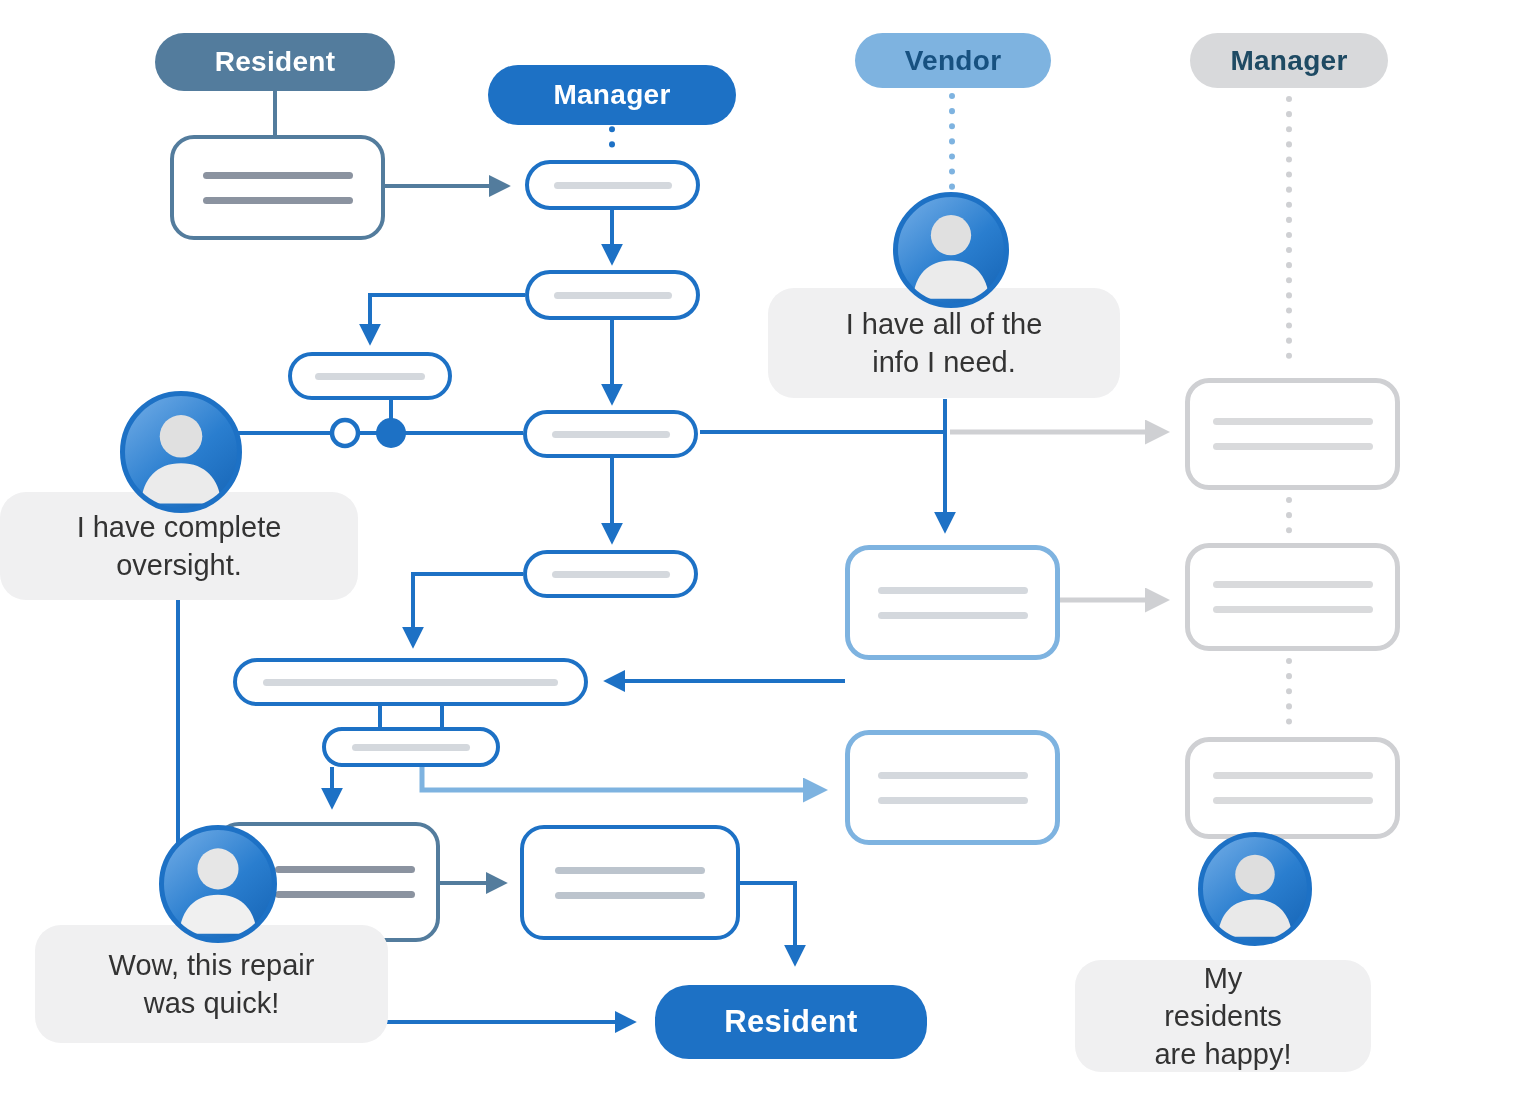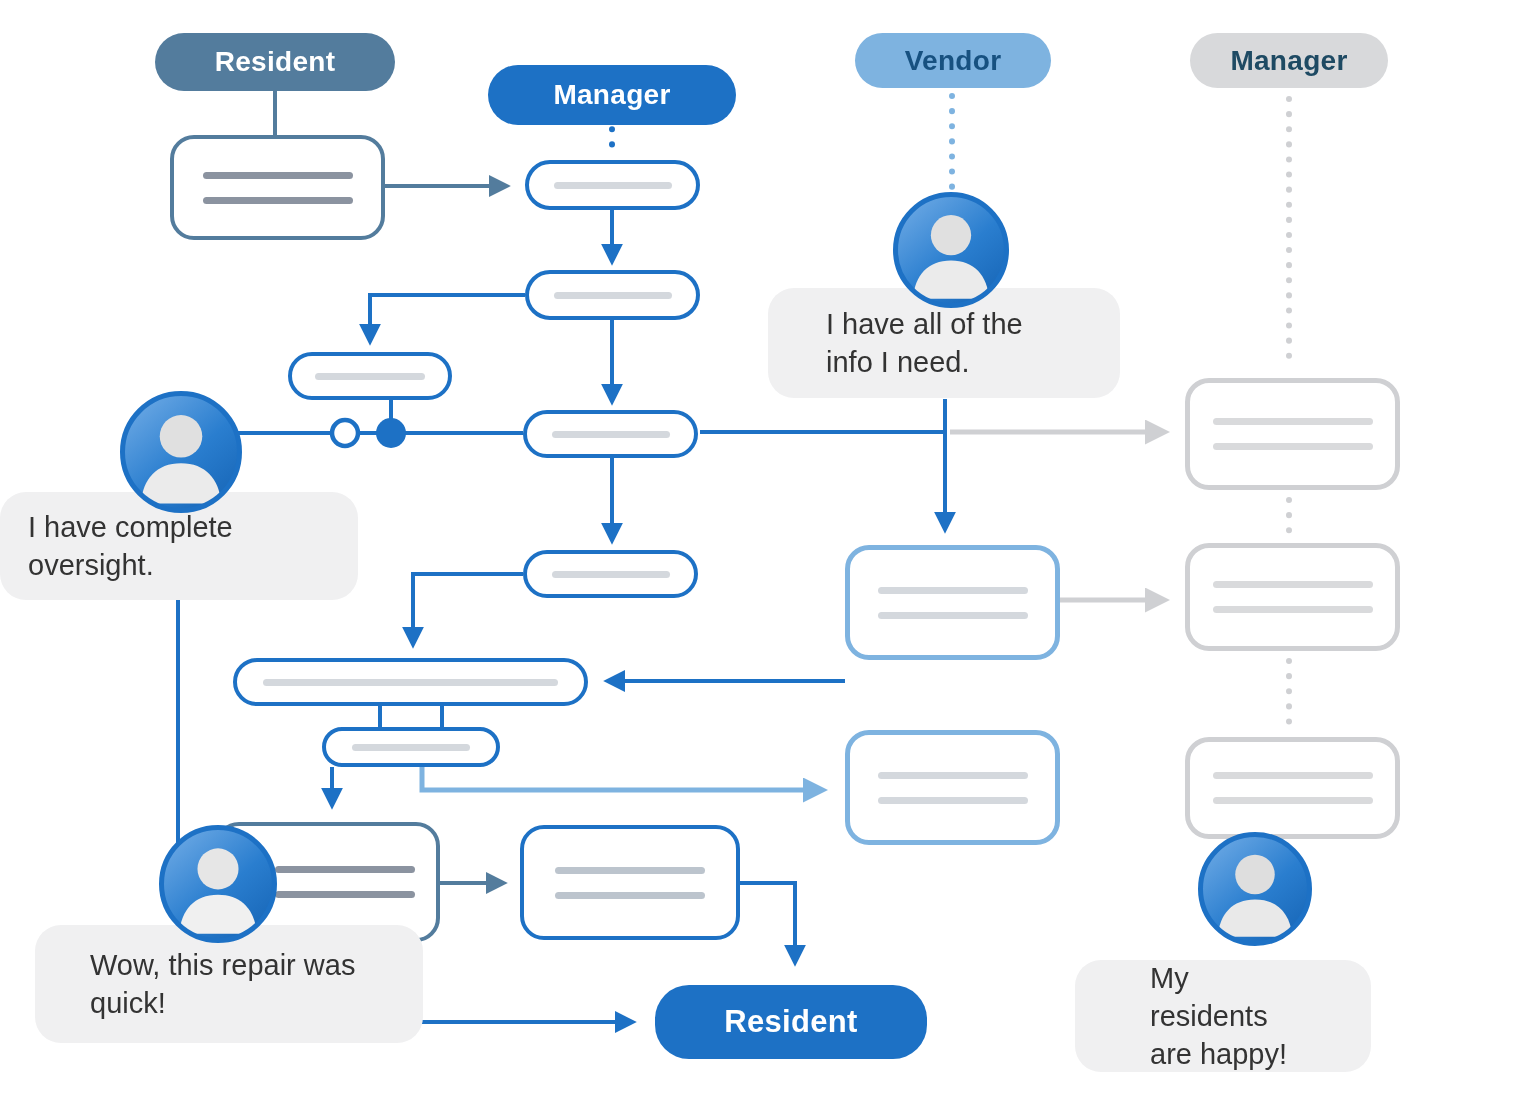--- a/index.html
+++ b/index.html
@@ -24,21 +24,21 @@
   .node.pillshape{border-radius:28px;gap:0;}
   .b-slate{border:4px solid var(--resident-slate);}
   .b-blue{border:4px solid var(--manager-blue);}
   .b-vendor{border:5px solid var(--vendor-blue);}
   .b-investor{border:5px solid var(--investor-gray);}
   .ph{height:7px;border-radius:4px;background:var(--ph-light);}
   .ph.med{background:var(--ph-medium);}
   .ph.m7{background:#bcc4cd;}
   .bubble{
     position:absolute;z-index:2;background:var(--bubble-bg);border-radius:26px;
-    display:flex;align-items:center;justify-content:center;text-align:left;
+    display:flex;align-items:center;justify-content:center;text-align:center;
     color:var(--bubble-text);font-size:29px;line-height:1.32;box-sizing:border-box;
   }
   .avatar{
     position:absolute;z-index:3;border-radius:50%;overflow:hidden;
     border:5px solid var(--manager-blue);box-sizing:border-box;
     background:linear-gradient(140deg,#74aee7 0%,#2a7ecf 55%,#1563b4 100%);
   }
   .avatar svg{width:100%;height:100%;display:block;}
   .completed{
     position:absolute;z-index:2;background:var(--manager-blue);color:#ffffff;
@@ -172,21 +172,21 @@
     <div class="ph" style="width:160px;background:#d9dadc;"></div>
     <div class="ph" style="width:160px;background:#d9dadc;"></div>
   </div>
 
   <div class="bubble" style="left:768px;top:288px;width:352px;height:110px;padding:0 58px;">
       <span>I have all of the info I need.</span>
     </div>
   <div class="bubble" style="left:0px;top:492px;width:358px;height:108px;padding:0 28px;">
       <span>I have complete oversight.</span>
     </div>
-  <div class="bubble" style="left:35px;top:925px;width:388px;height:118px;padding:0 55px;">
+  <div class="bubble" style="left:35px;top:925px;width:353px;height:118px;padding:0 55px;">
       <span>Wow, this repair was quick!</span>
     </div>
   <div class="bubble" style="left:1075px;top:960px;width:296px;height:112px;padding:0 75px;">
       <span>My residents are happy!</span>
     </div>
 
   <div class="avatar" style="left:893px;top:192px;width:116px;height:116px;">
     <svg viewBox="0 0 100 100">
         <circle cx="50" cy="36" r="19" fill="#e0e0e0"></circle>
         <path d="M50 60 C28 60 16 74 14 96 L86 96 C84 74 72 60 50 60 Z" fill="#ebebeb"></path>

